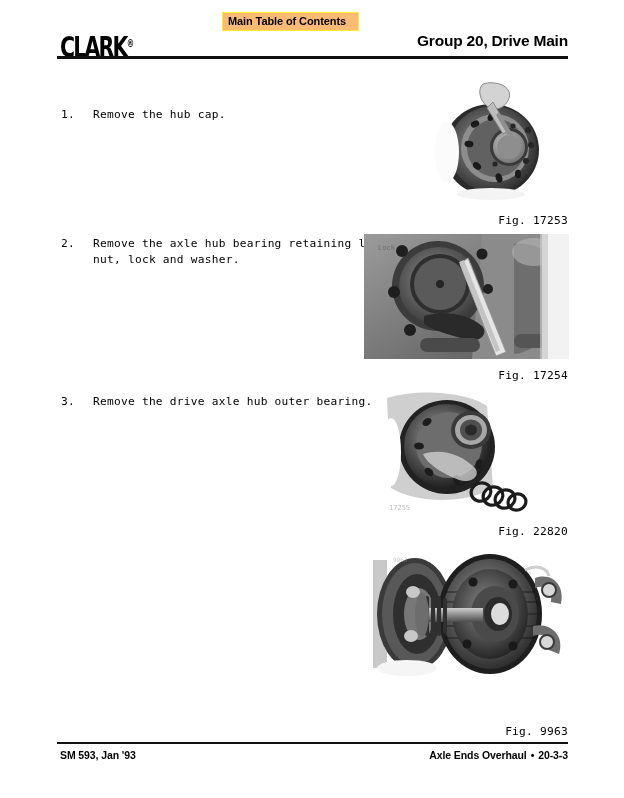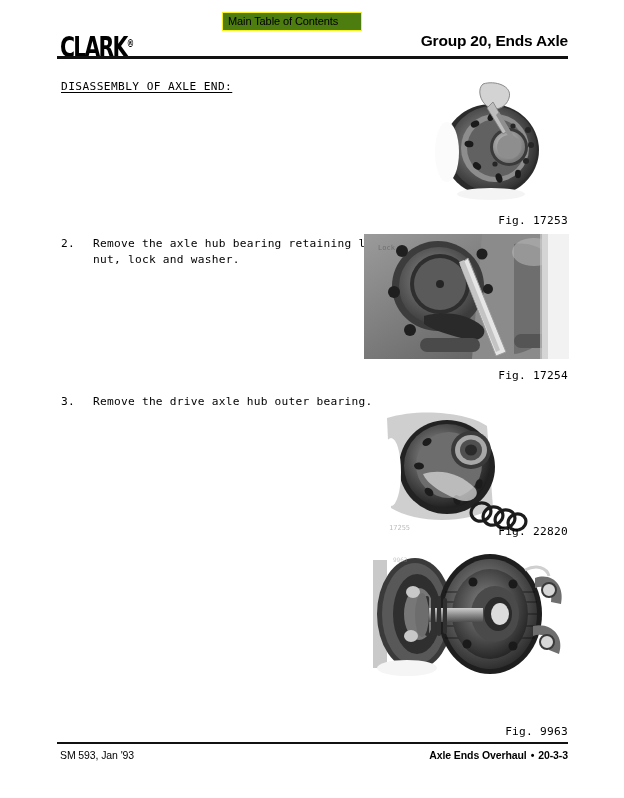--- a/index.html
+++ b/index.html
@@ -21,27 +21,27 @@
     position: absolute;
     inset: 0;
     background: #ffffff;
   }
 
   
   .toc-button {
     position: absolute;
     left: 222px;
     top: 12px;
-    padding: 2px 23px 3px 5px;
-    background: #4d7c0f;
+    padding: 2px 12px 3px 5px;
+    background: #fdba74;
     border: 1.5px solid #f5f21e;
     color: #000000;
     font-family: "Liberation Sans", sans-serif;
     font-size: 11px;
-    font-weight: normal;
+    font-weight: bold;
     letter-spacing: -0.1px;
     line-height: 12px;
     white-space: nowrap;
     cursor: pointer;
   }
 
   
   .header {
     position: absolute;
     left: 0;
@@ -130,21 +130,21 @@
     position: absolute;
     font-family: "DejaVu Sans Mono", monospace;
     font-size: 11.2px;
     letter-spacing: 0.25px;
     white-space: nowrap;
     text-align: right;
   }
 
   .fig1-photo { left: 425px; top: 82px;  width: 140px; height: 122px; }
   .fig2-photo { left: 364px; top: 234px; width: 205px; height: 125px; }
-  .fig3-photo { left: 383px; top: 412px; width: 185px; height: 125px; }
+  .fig3-photo { left: 383px; top: 392px; width: 185px; height: 125px; }
   .fig4-photo { left: 367px; top: 552px; width: 200px; height: 127px; }
 
   .fig1-cap { left: 470px; top: 214px; width: 98px; }
   .fig2-cap { left: 470px; top: 369px; width: 98px; }
   .fig3-cap { left: 470px; top: 525px; width: 98px; }
   .fig4-cap { left: 470px; top: 688px; width: 98px; margin-top: 37px; }
 
   
   .footer-rule {
     position: absolute;
@@ -153,21 +153,21 @@
     width: 511px;
     height: 2px;
     background: #111;
   }
   .footer-left {
     position: absolute;
     left: 60px;
     top: 749px;
     font-family: "Liberation Sans", sans-serif;
     font-size: 10.5px;
-    font-weight: normal;
+    font-weight: bold;
     letter-spacing: -0.1px;
     white-space: nowrap;
   }
   .footer-right {
     position: absolute;
     right: 56px;
     top: 749px;
     font-family: "Liberation Sans", sans-serif;
     font-size: 10.5px;
     font-weight: bold;
@@ -180,26 +180,26 @@
 </style>
 </head>
 <body>
 
 <div class="page">
 
   <div class="toc-button">Main Table of Contents</div>
 
   <div class="header">
     <div class="clark-logo"><span>CLARK</span><span class="tm">®</span></div>
-    <div class="header-title">Group 20, Ends Axle</div>
+    <div class="header-title">Group 20, Drive Main</div>
   </div>
   <div class="header-rule"></div>
 
-  <div class="section-heading">DISASSEMBLY OF AXLE END:</div>
-
+
+  <div class="step step-1"><span class="num">1.</span><span class="txt">Remove the hub cap.</span></div>
 
   <div class="step step-2"><span class="num">2.</span><span class="txt">Remove the axle hub bearing retaining lock
 nut, lock and washer.</span></div>
 
   <div class="step step-3"><span class="num">3.</span><span class="txt">Remove the drive axle hub outer bearing.</span></div>
 
 
   <div class="figure-photo fig1-photo">
     <svg width="140" height="122" viewBox="0 0 140 122">
       <defs>

